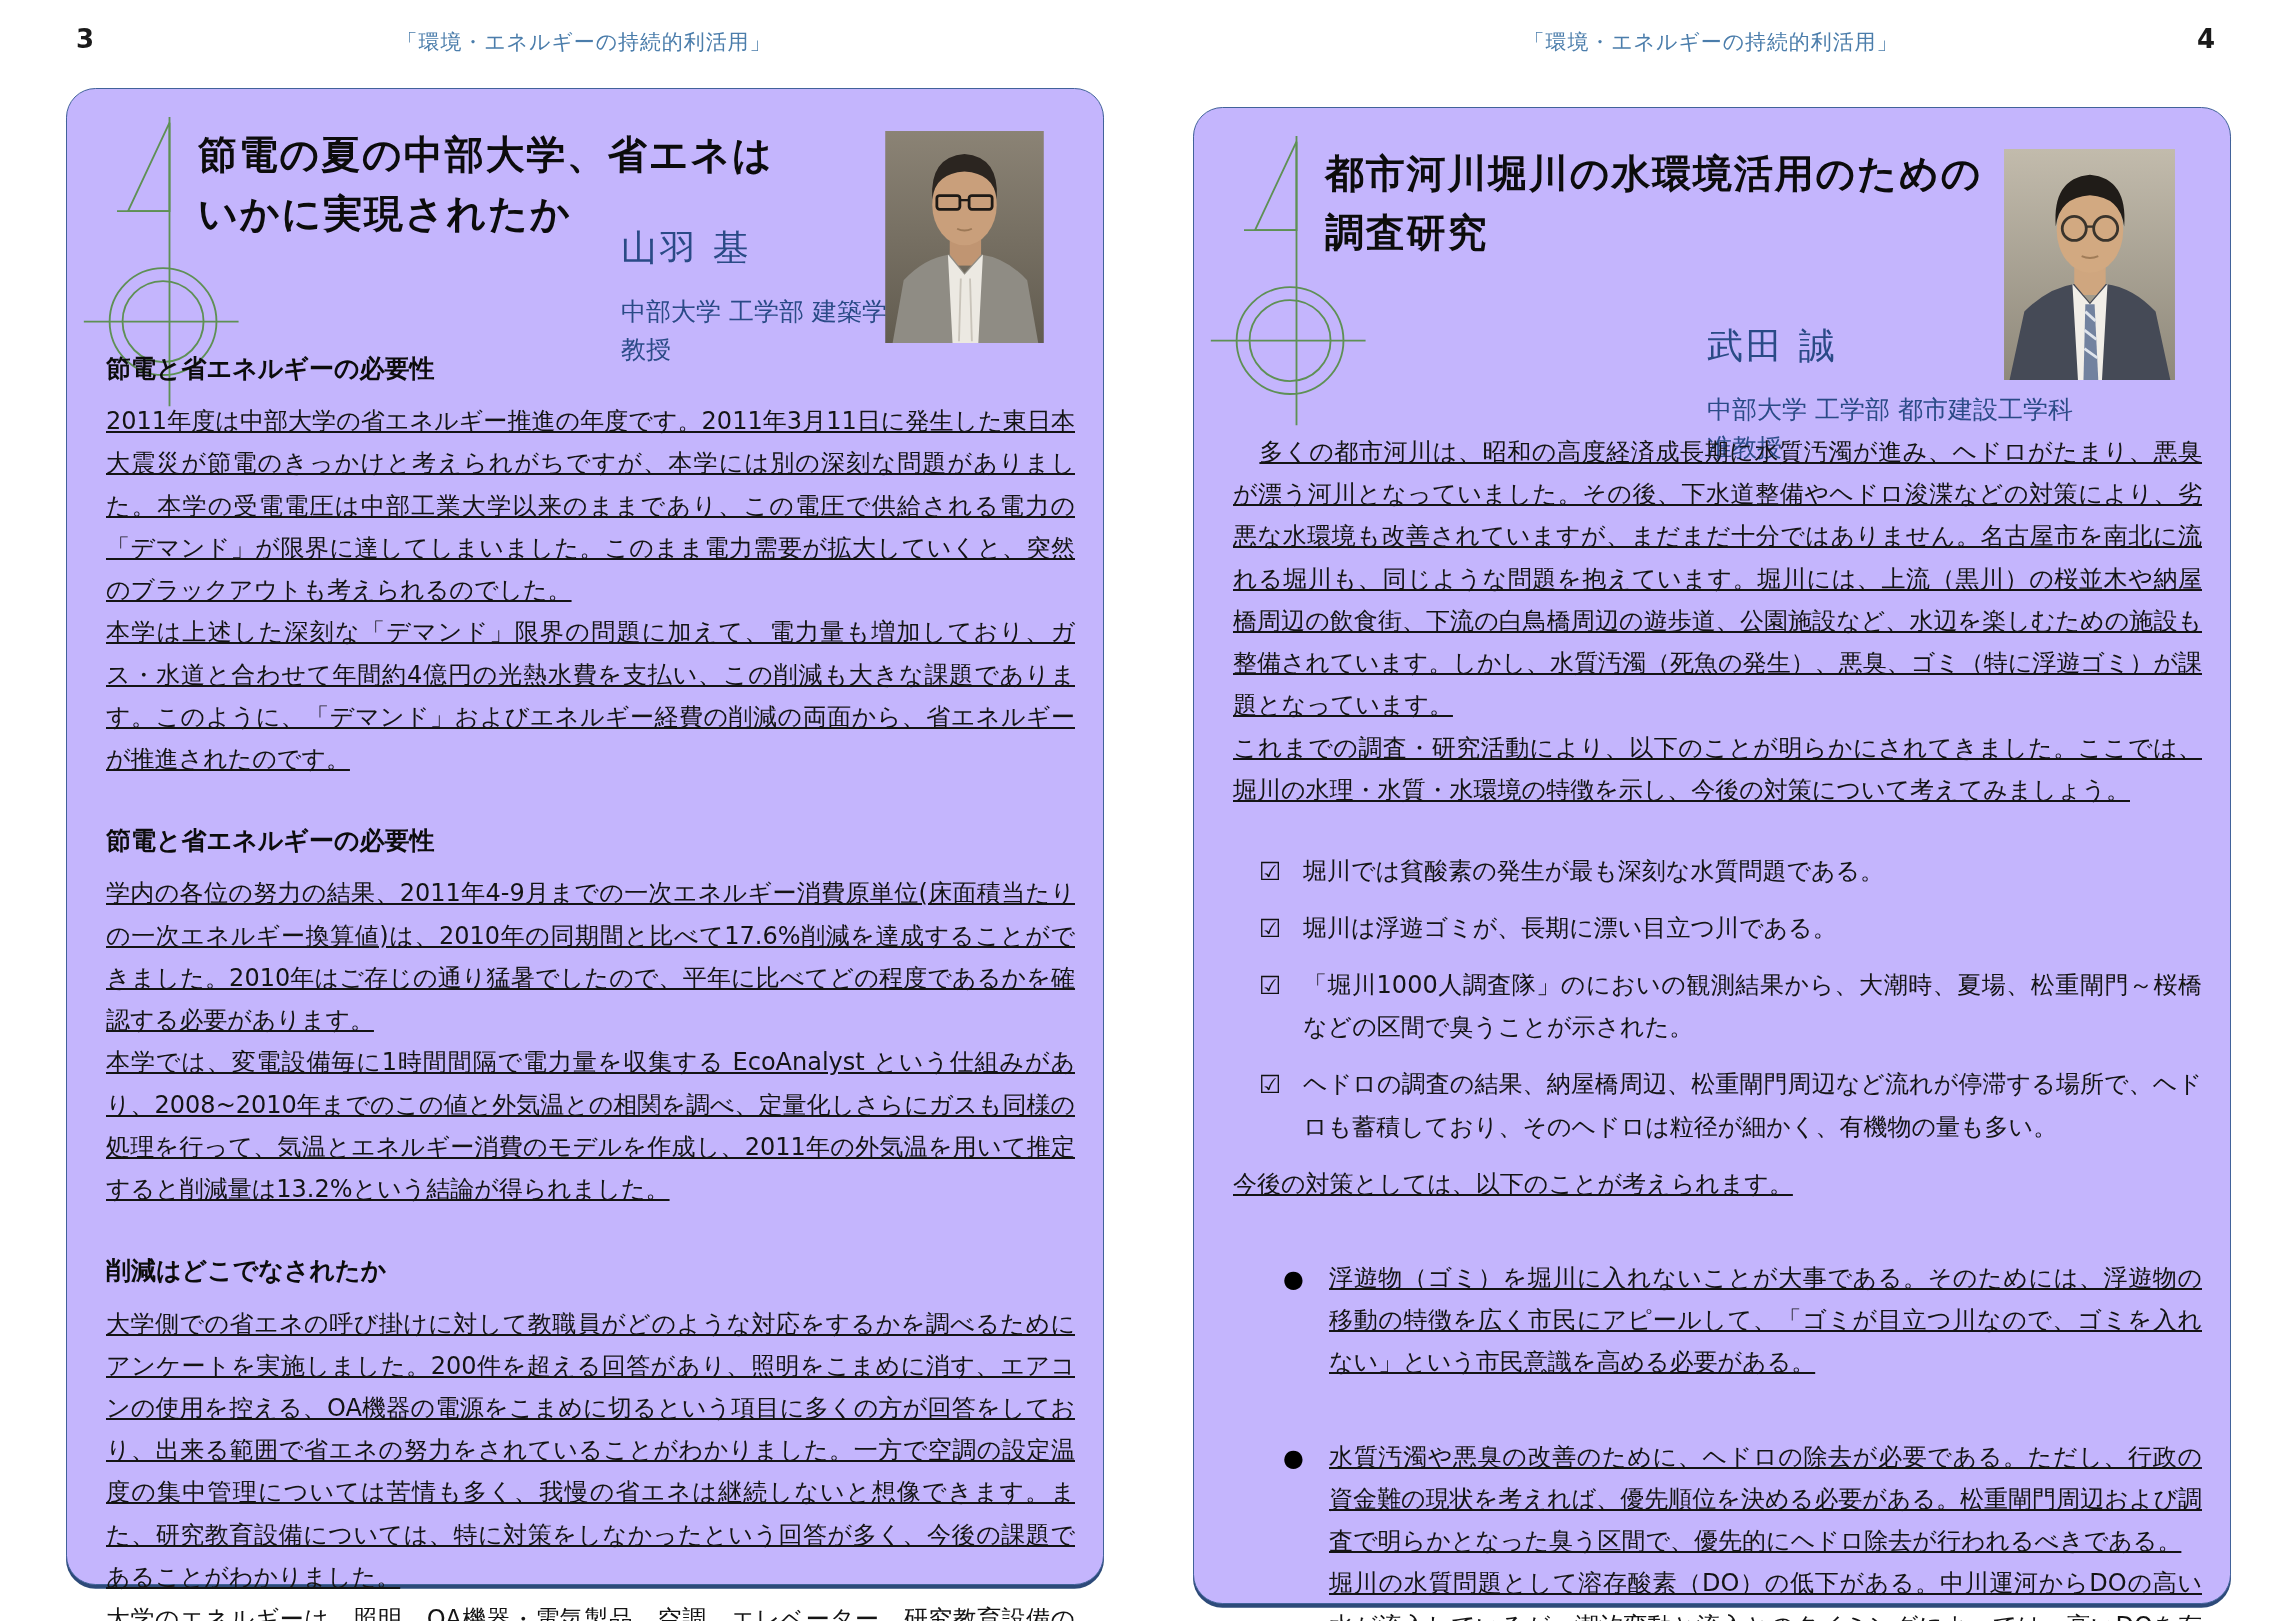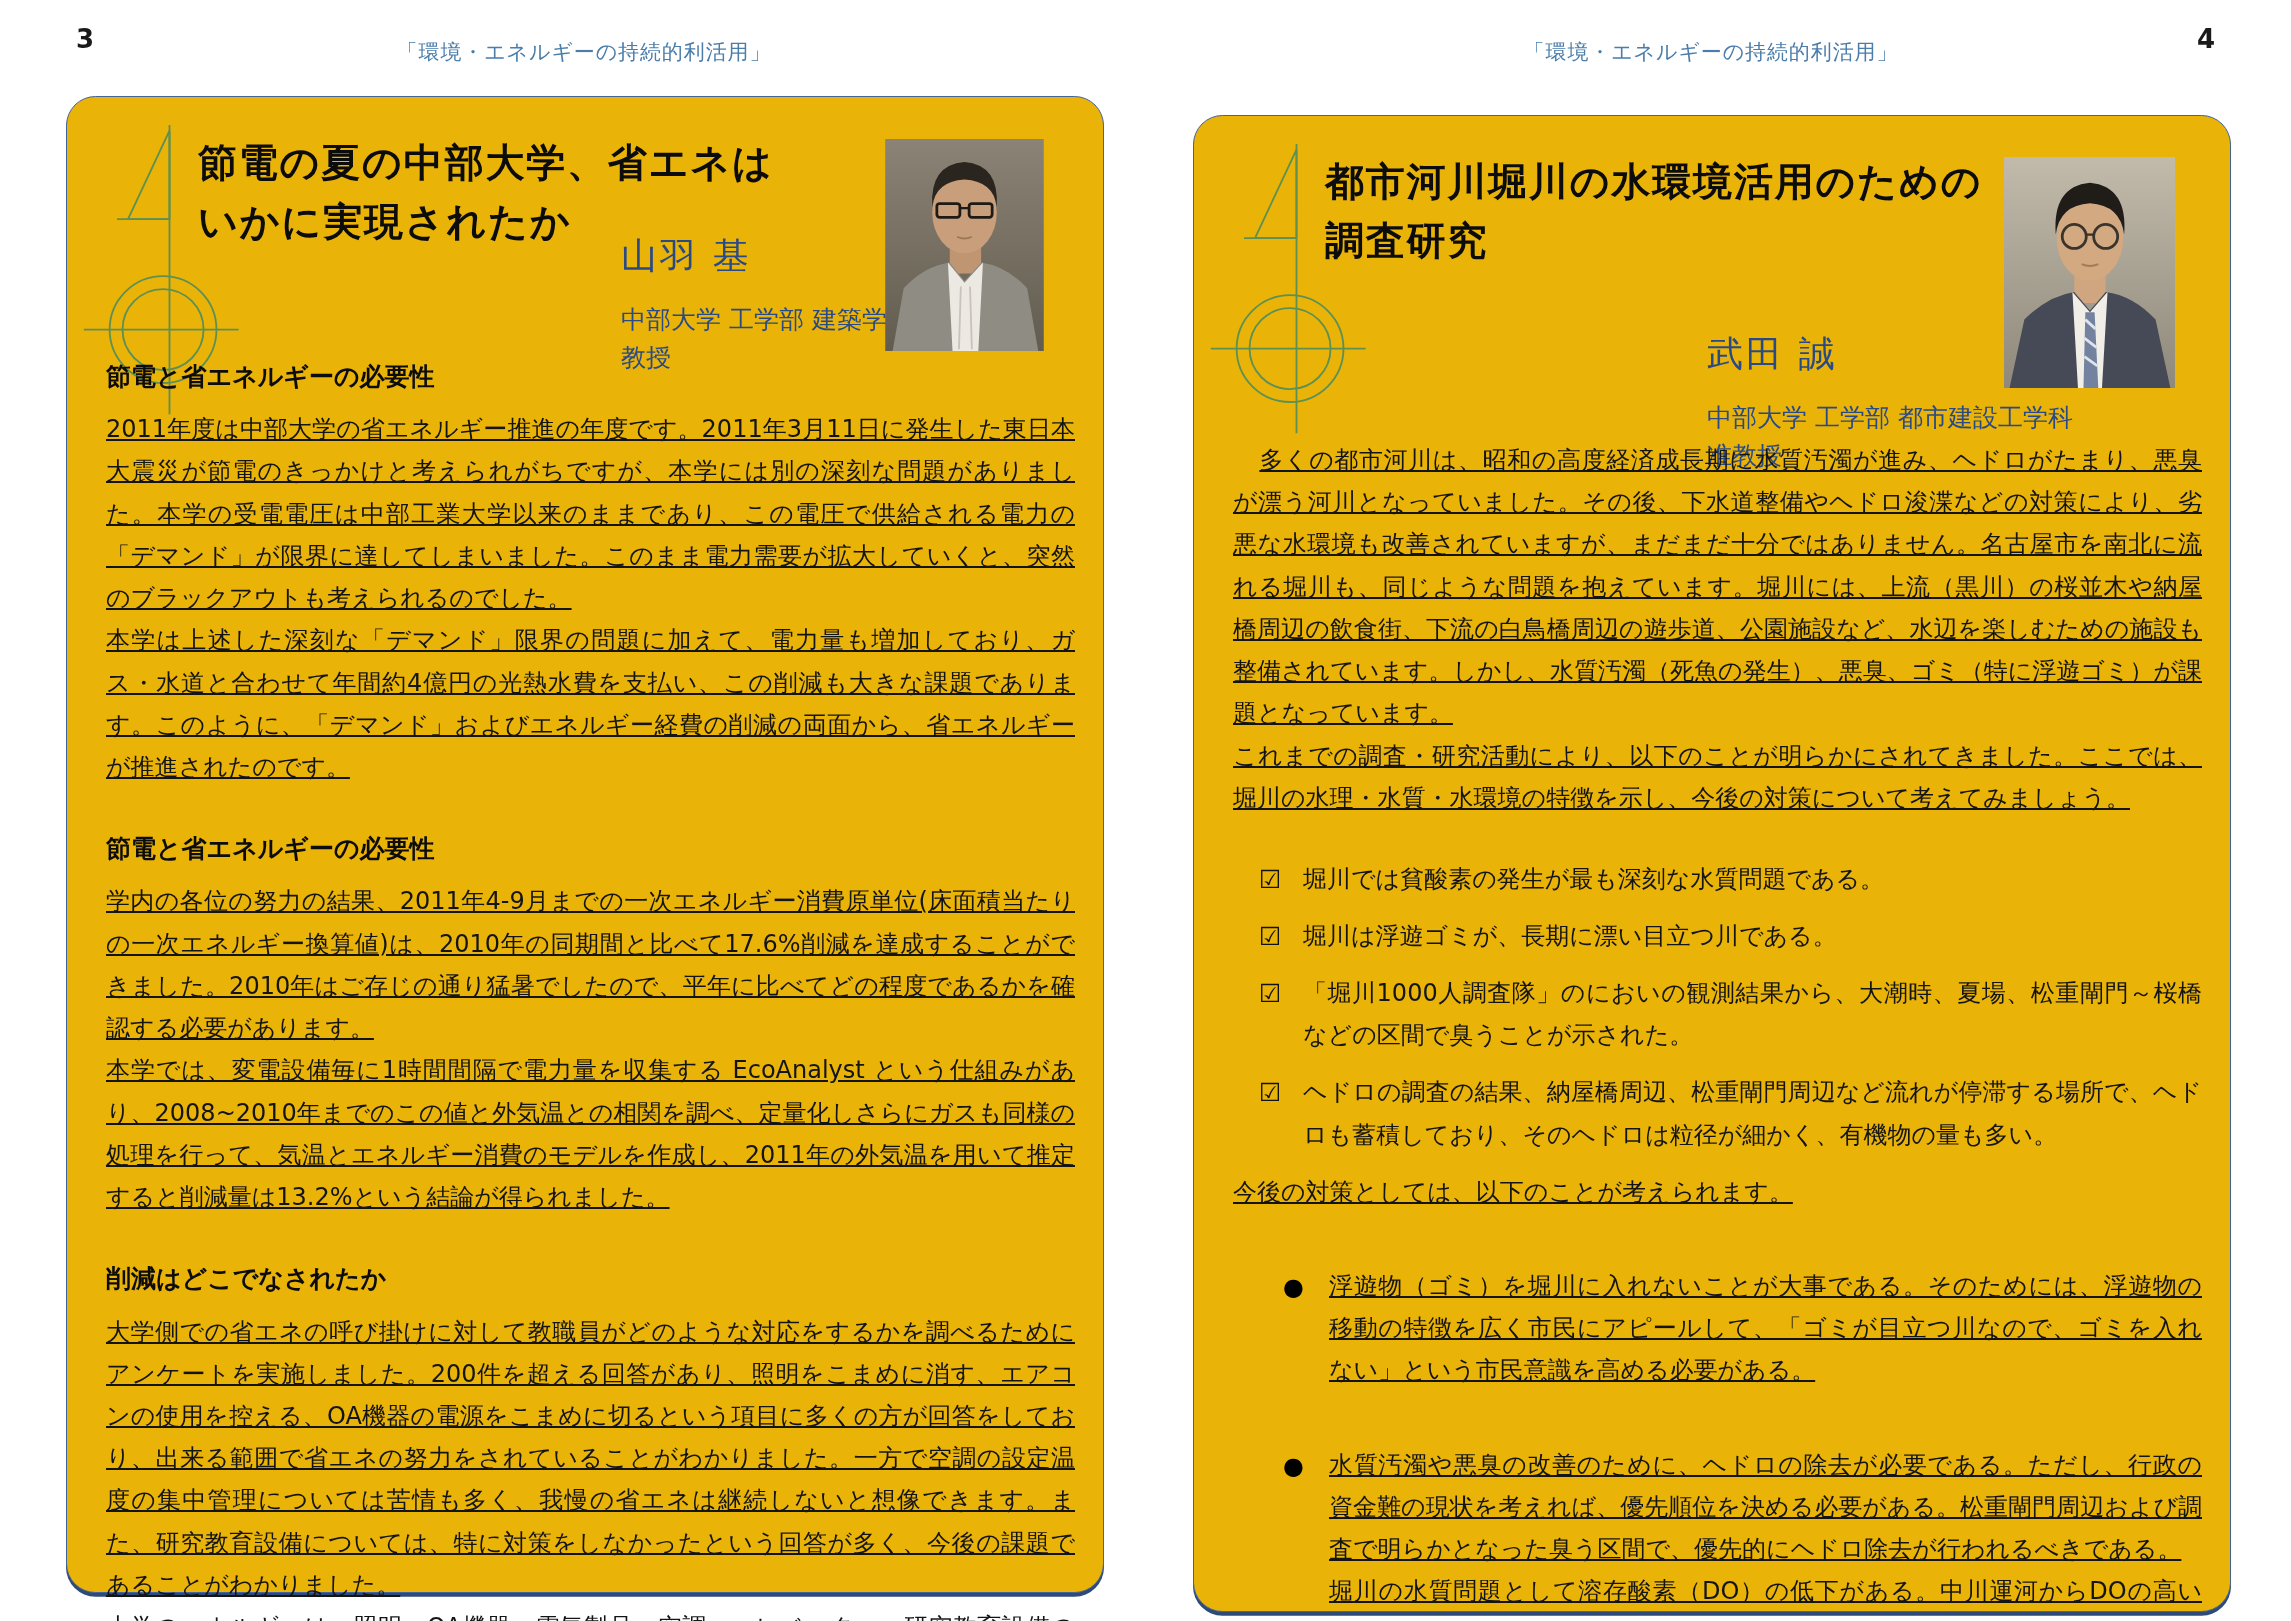--- a/index.html
+++ b/index.html
@@ -10,30 +10,30 @@
     font-family:"DejaVu Sans","Liberation Sans",sans-serif;
     color:#111111;
   }
   .page-num{
     position:absolute;top:24px;
     font-size:26px;font-weight:bold;color:#1a1a1a;
   }
   #page-num-left{left:76px;}
   #page-num-right{left:2197px;}
   .journal-title{
-    position:absolute;top:38px;width:1036px;
+    position:absolute;top:28px;width:1036px;
     text-align:center;font-size:21px;letter-spacing:0.9px;
     color:#4b7dab;
   }
   #journal-title-left{left:66px;}
   #journal-title-right{left:1193px;}
 
   .page-box{
-    position:absolute;top:96px;width:1036px;height:1495px;
-    background:#eab308;
+    position:absolute;top:88px;width:1036px;height:1495px;
+    background:#c4b5fd;
     border:1.8px solid #41629a;
     border-radius:29.5px;
     box-shadow:0 3.7px 0 0 #2d4a79;
   }
   #card-left{left:66px;}
   #card-right{left:1193px;margin-top:19px;}
 
   .deco-symbol{position:absolute;left:14.8px;top:24px;width:175px;height:314px;}
 
   .article-title{

